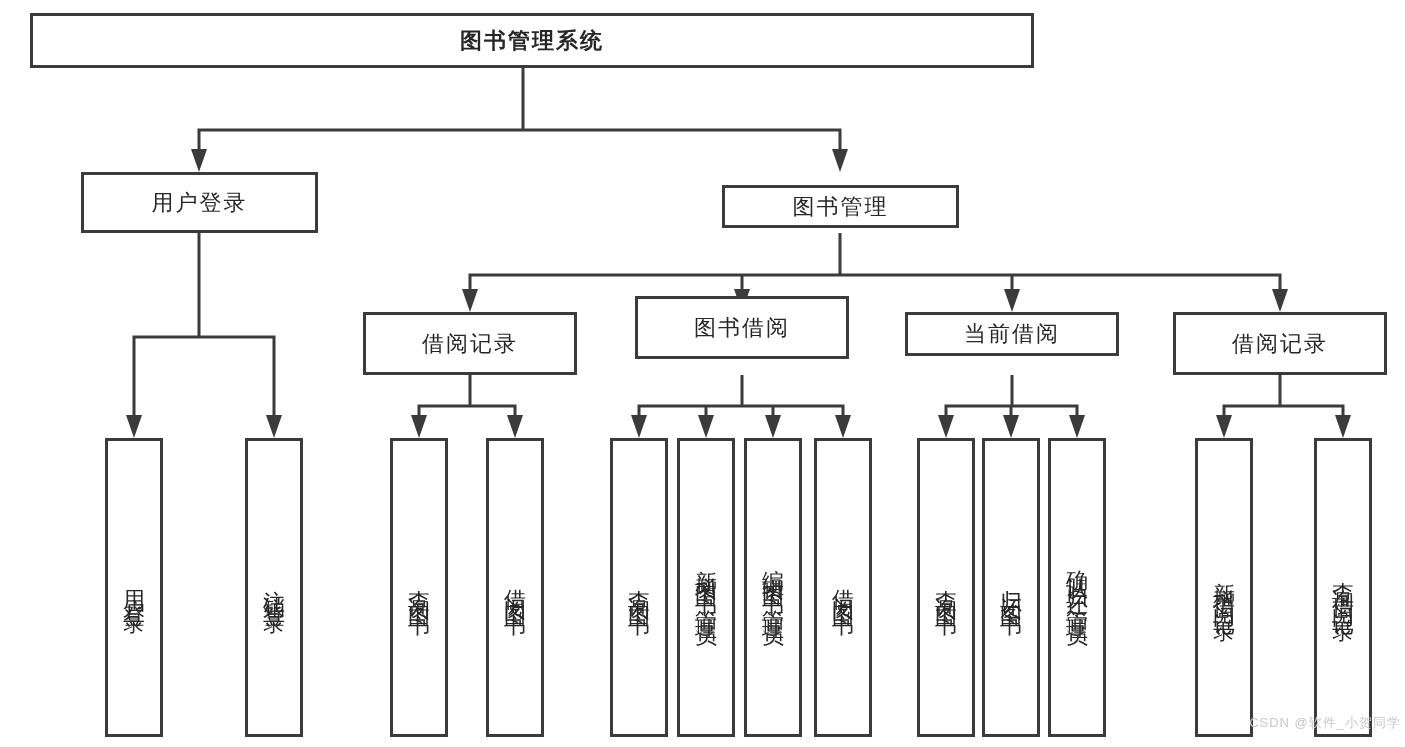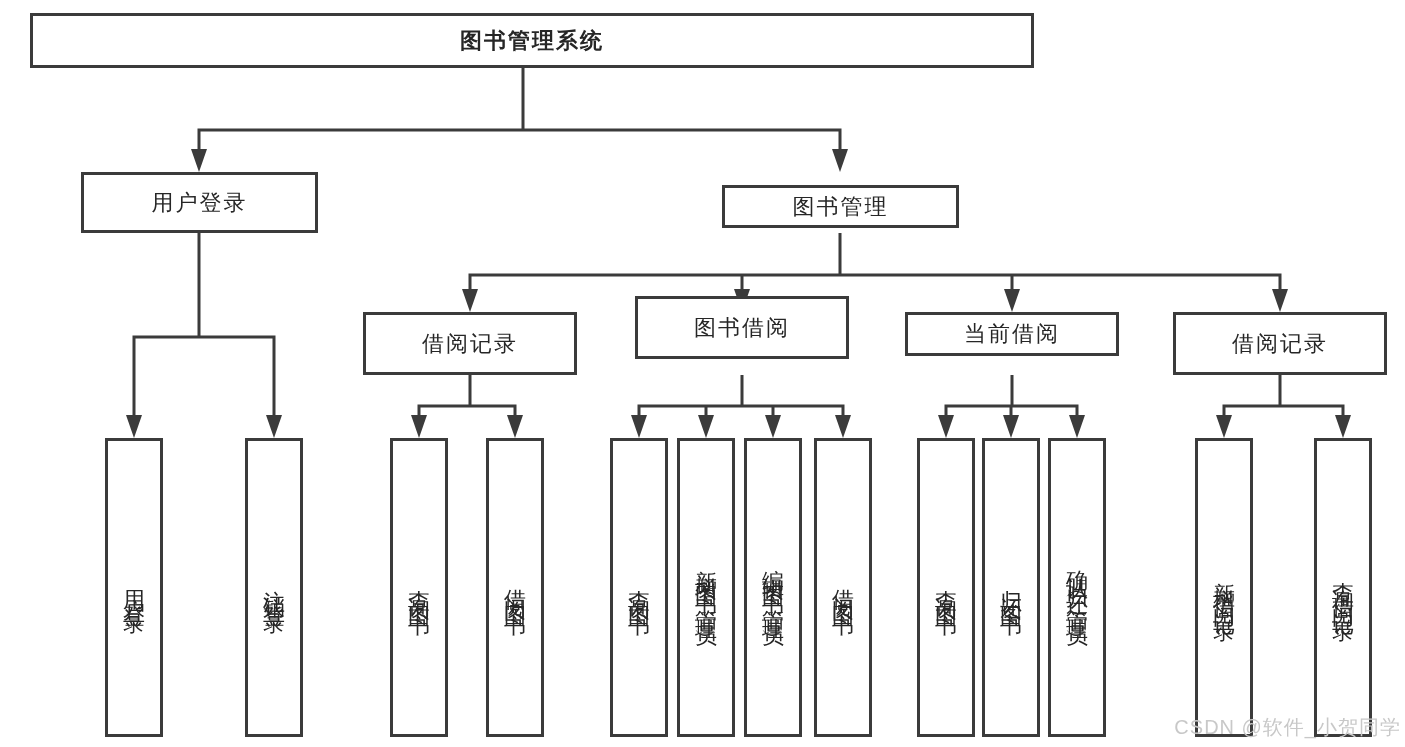--- a/index.html
+++ b/index.html
@@ -38,21 +38,21 @@
     background:var(--bg);
     display:flex;align-items:center;justify-content:center;
     writing-mode:vertical-lr;
     text-orientation:mixed;
     font-size:22px;letter-spacing:8px;
     line-height:1;
   }
   .watermark{
     position:absolute;
     right:4px;top:714px;
-    font-size:20px;
+    font-size:13px;
     color:var(--wm);
     letter-spacing:1px;
     z-index:5;
   }
 </style>
 </head>
 <body>
 
 <div id="stage">
 

